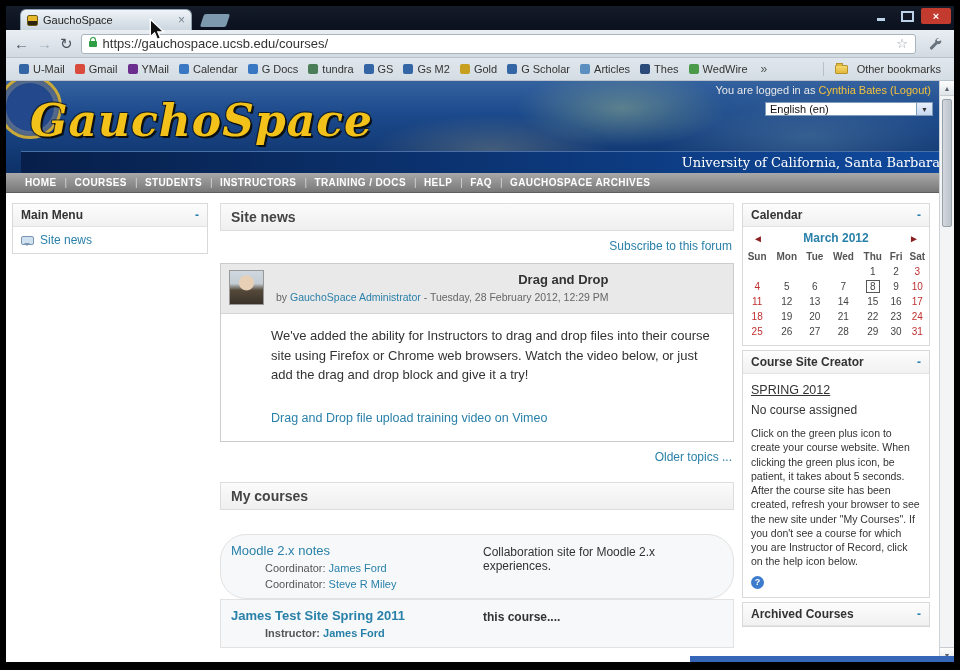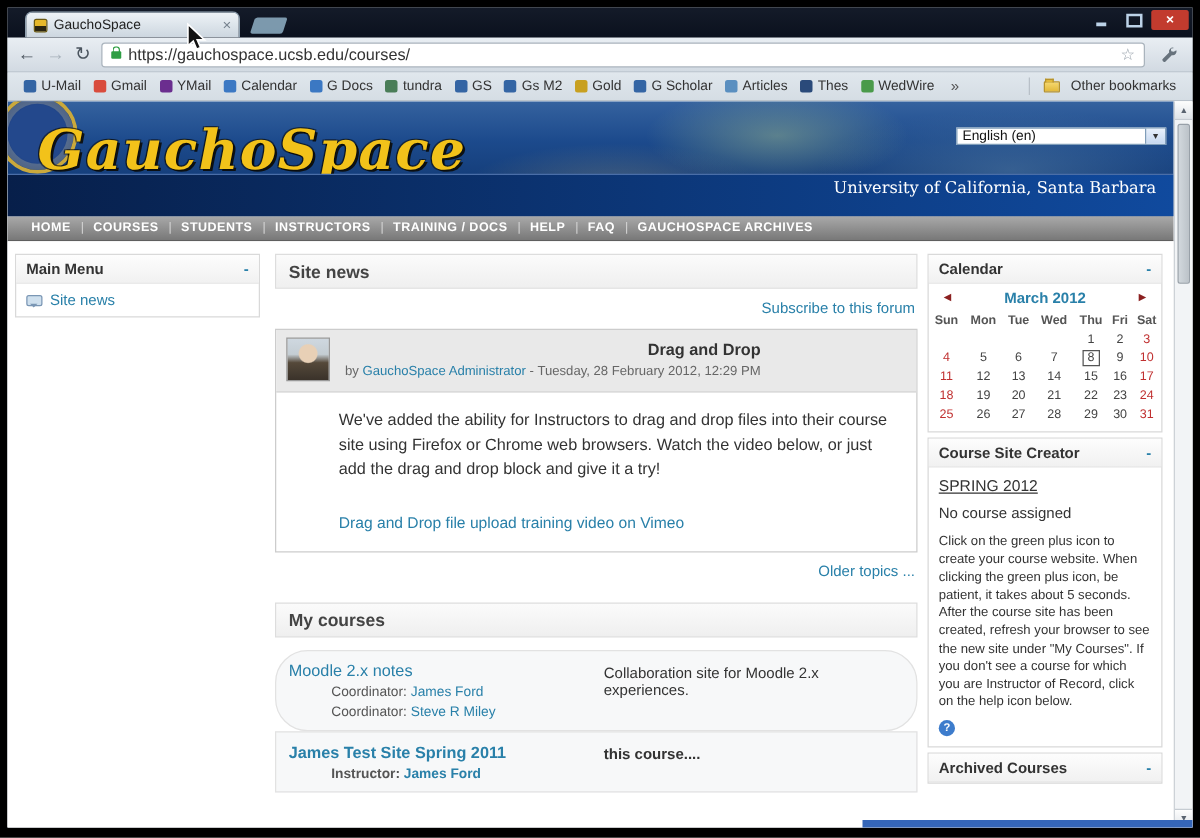--- a/index.html
+++ b/index.html
@@ -58,21 +58,21 @@
       linear-gradient(180deg,#35629f 0%, #1c4a8c 35%, #0d3168 100%); }
   .seal { position:absolute; left:-8px; top:-6px; width:64px; height:64px; border-radius:50%; border:3px solid #caa93c;
           background:radial-gradient(circle,#23488c 55%,#0e2a5e 100%); box-shadow:inset 0 0 0 5px rgba(240,220,160,.25); }
   .logo { position:absolute; left:24px; top:14px; font:italic bold 44px "DejaVu Serif", serif; color:#f2c21a; letter-spacing:1px;
           text-shadow:2px 2px 0 rgba(10,8,0,.85), -1px -1px 0 rgba(10,8,0,.5), 1px -1px 0 rgba(10,8,0,.5), -1px 1px 0 rgba(10,8,0,.5); }
   .login-bar { position:absolute; top:3px; right:8px; font-size:11px; color:#e8e8e8; }
   .login-bar .user, .login-bar .logout { color:#f4c23a; }
   .lang-select { position:absolute; top:21px; right:6px; width:168px; height:14px; background:#fff; border:1px solid #7f9db9; display:flex; align-items:center; }
   .lang-value { flex:1; font-size:11px; color:#111; padding-left:4px; }
   .lang-arrow { width:16px; height:100%; background:linear-gradient(#e8f0fb,#c6d8f0); border-left:1px solid #7f9db9; display:flex; align-items:center; justify-content:center; font-size:7px; color:#333; }
-  .banner-band { position:absolute; left:0; bottom:0; width:100%; height:34px; background:linear-gradient(90deg,#071f4a,#104a9e); border-top:1px solid #4a6ea8; text-align:right;margin-top:36px; }
+  .banner-band { position:absolute; left:15px; bottom:0; width:100%; height:22px; background:linear-gradient(90deg,#071f4a,#104a9e); border-top:1px solid #4a6ea8; text-align:right;margin-top:36px; }
   .university { font:13px "DejaVu Serif", serif; color:#fff; line-height:22px; padding-right:14px; }
 
   .navbar { height:20px; background:linear-gradient(#a9a9a9,#787878); border-bottom:1px solid #5f5f5f; display:flex; align-items:center; padding-left:10px; }
   .nav-item { position:relative; color:#fff; font-size:10px; font-weight:bold; letter-spacing:.4px; padding:0 9px; white-space:nowrap; }
   .nav-item:not(:last-child)::after { content:"|"; position:absolute; right:-2px; top:0; color:#d5d5d5; font-weight:normal; }
 
   .content { position:relative; height:469px; background:#fff; overflow:hidden; }
   a, .link { color:#2980a9; text-decoration:none; }
 
   .block { border:1px solid #d9d9d9; background:#fff; }
@@ -95,21 +95,21 @@
   .avatar { width:35px; height:35px; border:1px solid #999; flex:0 0 auto;
     background: radial-gradient(circle at 50% 36%, #e8d0b6 0 7px, rgba(0,0,0,0) 8px),
                 linear-gradient(180deg,#cfd8e0 0%, #c4cdd3 38%, #55493a 58%, #3a322a 100%); }
   .post-title { font-size:13px; font-weight:bold; color:#333; padding-top:2px;text-align:right; }
   .post-byline { font-size:10.5px; color:#666; margin-top:4px; }
   .post-body { padding:12px 16px 14px 50px; font-size:13px; color:#333; line-height:1.5; }
   .post-link { margin-top:24px; font-size:12.5px; }
 
   .mycourses-hd { margin-top:10px; }
   .course { border:1px solid #e2e2e2; background:#f7f8f9; padding:8px 10px; display:flex; }
-  .course-1 { margin-top:10px; min-height:60px;border-radius:26px; }
+  .course-1 { margin-top:24px; min-height:60px;border-radius:26px; }
   .course-2 { margin-top:0; min-height:44px;font-weight:bold; }
   .course-left { width:252px; flex:0 0 auto; }
   .course-name { font-size:13px; }
   .role { margin:4px 0 0 34px; font-size:11px; color:#555; }
   .course-desc { flex:1; font-size:12px; color:#333; padding-top:2px; }
 
   .sidebar-right { position:absolute; left:736px; top:10px; width:188px; }
   .sb-block + .sb-block { margin-top:4px; }
   .month-row { display:flex; justify-content:space-between; align-items:center; padding:4px 10px 2px; }
   .cal-arrow { color:#8b2020; font-size:10px; }
@@ -233,20 +233,25 @@
         <span>Other bookmarks</span>
       </div>
     </div>
 
     <div class="page">
       <div class="page-content">
 
         <div class="banner">
           <div class="seal"></div>
           <div class="logo">GauchoSpace</div>
+          <div class="login-bar">
+            <span>You are logged in as</span>
+            <span class="user">Cynthia Bates</span>
+            <span class="logout">(Logout)</span>
+          </div>
           <div class="lang-select">
             <span class="lang-value">English (en)</span>
             <span class="lang-arrow">▼</span>
           </div>
           <div class="banner-band">
             <span class="university">University of California, Santa Barbara</span>
           </div>
         </div>
 
         <div class="navbar">

